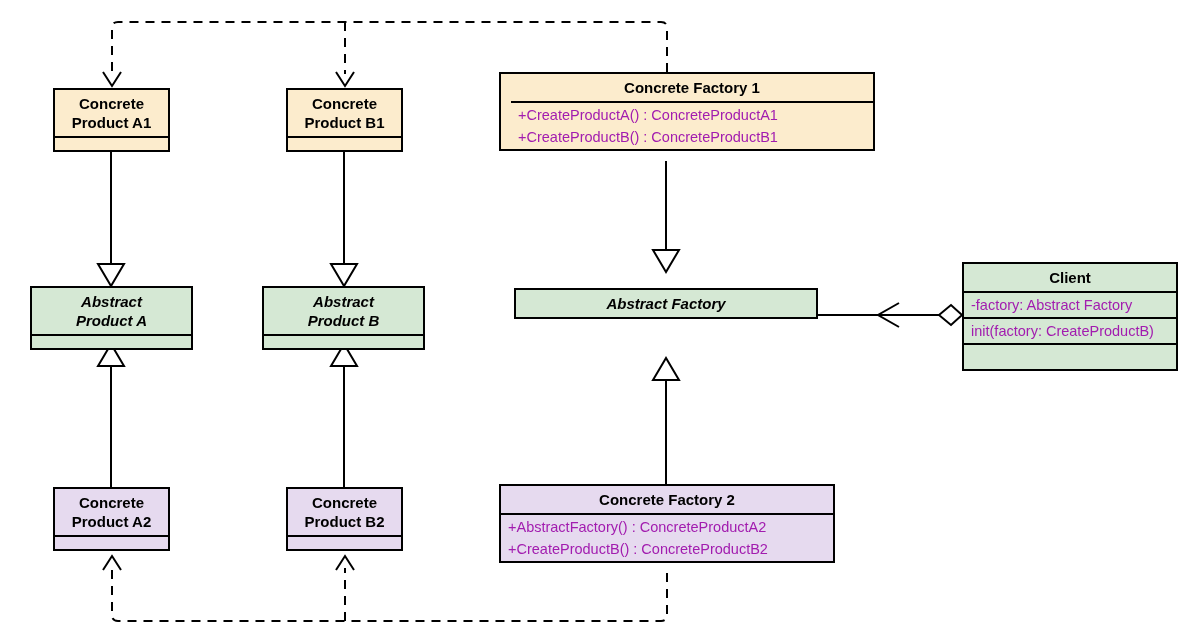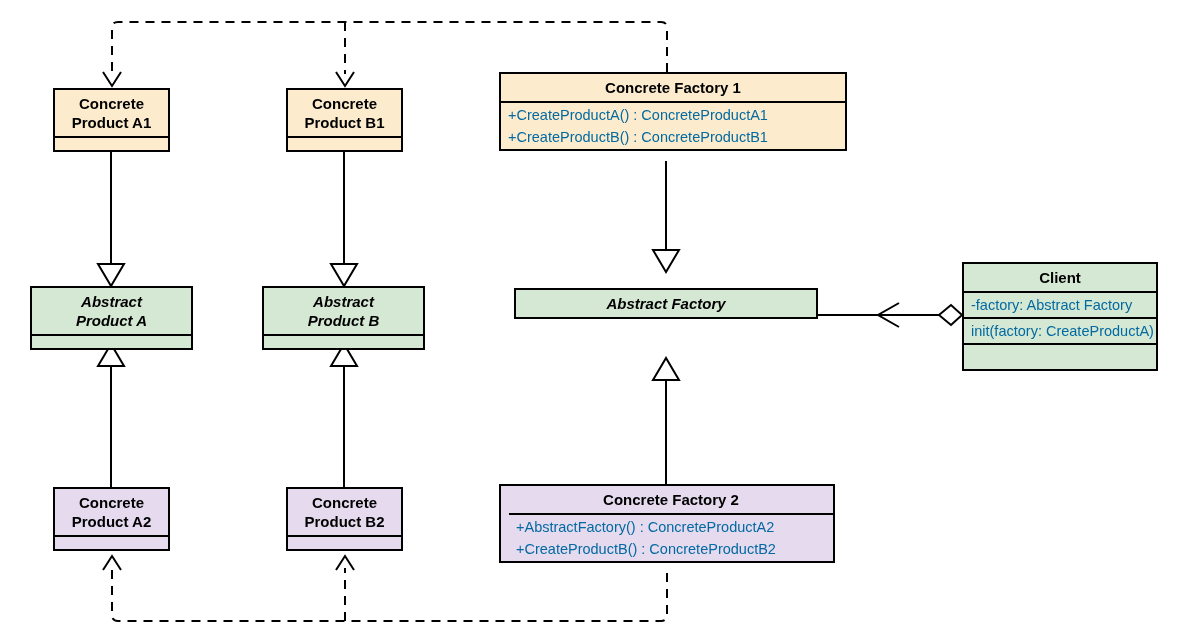--- a/index.html
+++ b/index.html
@@ -47,21 +47,21 @@
   }
   .uml-title.italic {
     font-style: italic;
   }
   .uml-compartment {
     box-sizing: border-box;
     border-top: 2px solid #000000;
     padding: 3px 8px;
     font-size: 14.5px;
     line-height: 22px;
-    color: #0369a1;
+    color: #a21caf;
     text-align: left;
   }
   .uml-compartment.empty {
     min-height: 14px;
     padding: 0;
   }
   .uml-compartment.tight {
     padding: 1px 7px;
   }
   .uml-member {
@@ -69,28 +69,28 @@
   }
 
   
   .theme-yellow  { background: #fceccd; }
   .theme-green   { background: #d5e8d4; }
   .theme-purple  { background: #e6daef; }
 
   
   #node-product-a1 { left: 53px;  top: 88px;  width: 117px; }
   #node-product-b1 { left: 286px; top: 88px;  width: 117px; }
-  #node-factory-1  { left: 499px; top: 72px;  width: 348px; }
+  #node-factory-1  { left: 499px; top: 72px;  width: 376px; padding-left: 10px; }
   #node-abstract-a { left: 30px;  top: 286px; width: 163px; }
   #node-abstract-b { left: 262px; top: 286px; width: 163px; }
   #node-abstract-factory { left: 514px; top: 288px; width: 304px; }
-  #node-client     { left: 962px; top: 262px; width: 196px; }
+  #node-client     { left: 962px; top: 262px; width: 216px; }
   #node-product-a2 { left: 53px;  top: 487px; width: 117px; }
   #node-product-b2 { left: 286px; top: 487px; width: 117px; }
-  #node-factory-2  { left: 499px; top: 484px; width: 336px; padding-left: 8px; }
+  #node-factory-2  { left: 499px; top: 484px; width: 336px; }
 </style>
 </head>
 <body>
 
 <div id="canvas">
 
   <svg id="edges" viewBox="0 0 1200 642" width="1200" height="642">
 
     <g>
       <path d="M 667,72 L 667,28 Q 667,22 661,22 L 118,22 Q 112,22 112,28 L 112,74" fill="none" stroke="#000000" stroke-width="2" stroke-dasharray="9,7"></path>
@@ -182,21 +182,21 @@
   <div class="uml-class theme-green" id="node-abstract-factory">
     <div class="uml-title italic">Abstract Factory</div>
   </div>
 
   <div class="uml-class theme-green" id="node-client">
     <div class="uml-title">Client</div>
     <div class="uml-compartment tight">
       <div class="uml-member">-factory: Abstract Factory</div>
     </div>
     <div class="uml-compartment tight">
-      <div class="uml-member">init(factory: CreateProductA)</div>
+      <div class="uml-member">init(factory: CreateProductB)</div>
     </div>
     <div class="uml-compartment empty" style="min-height:26px"></div>
   </div>
 
   <div class="uml-class theme-purple" id="node-product-a2">
     <div class="uml-title">Concrete
 Product A2</div>
     <div class="uml-compartment empty"></div>
   </div>
 

